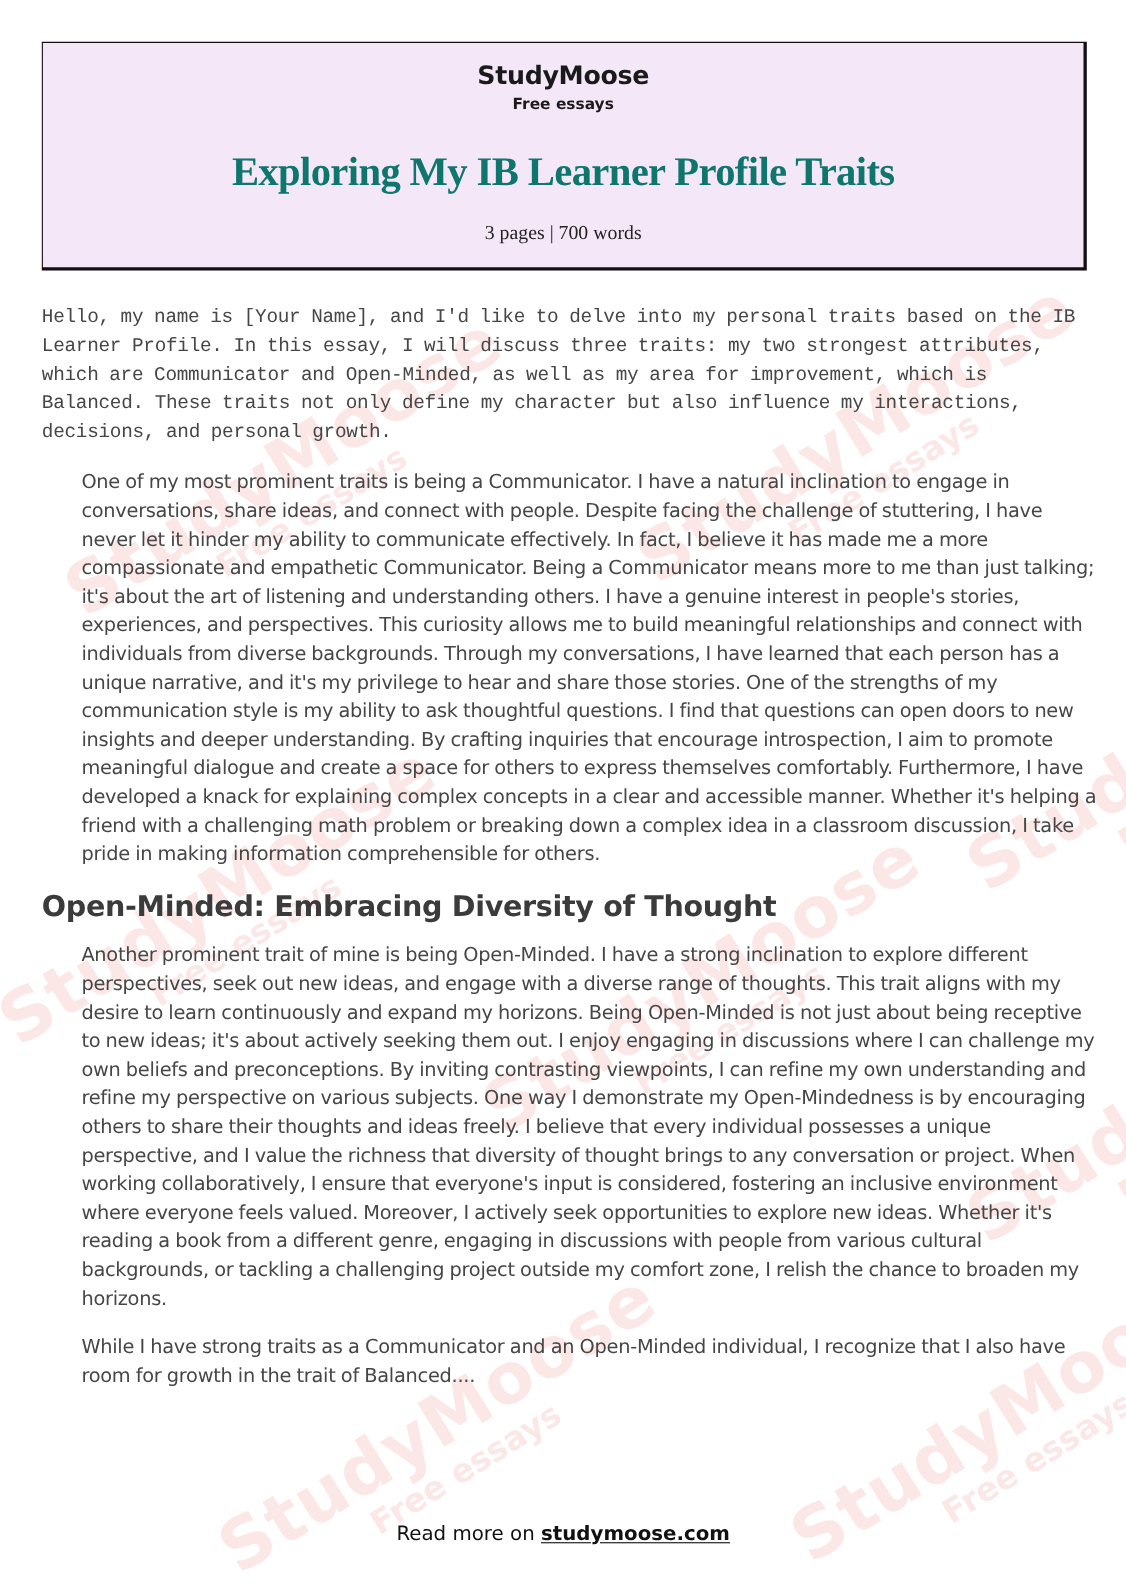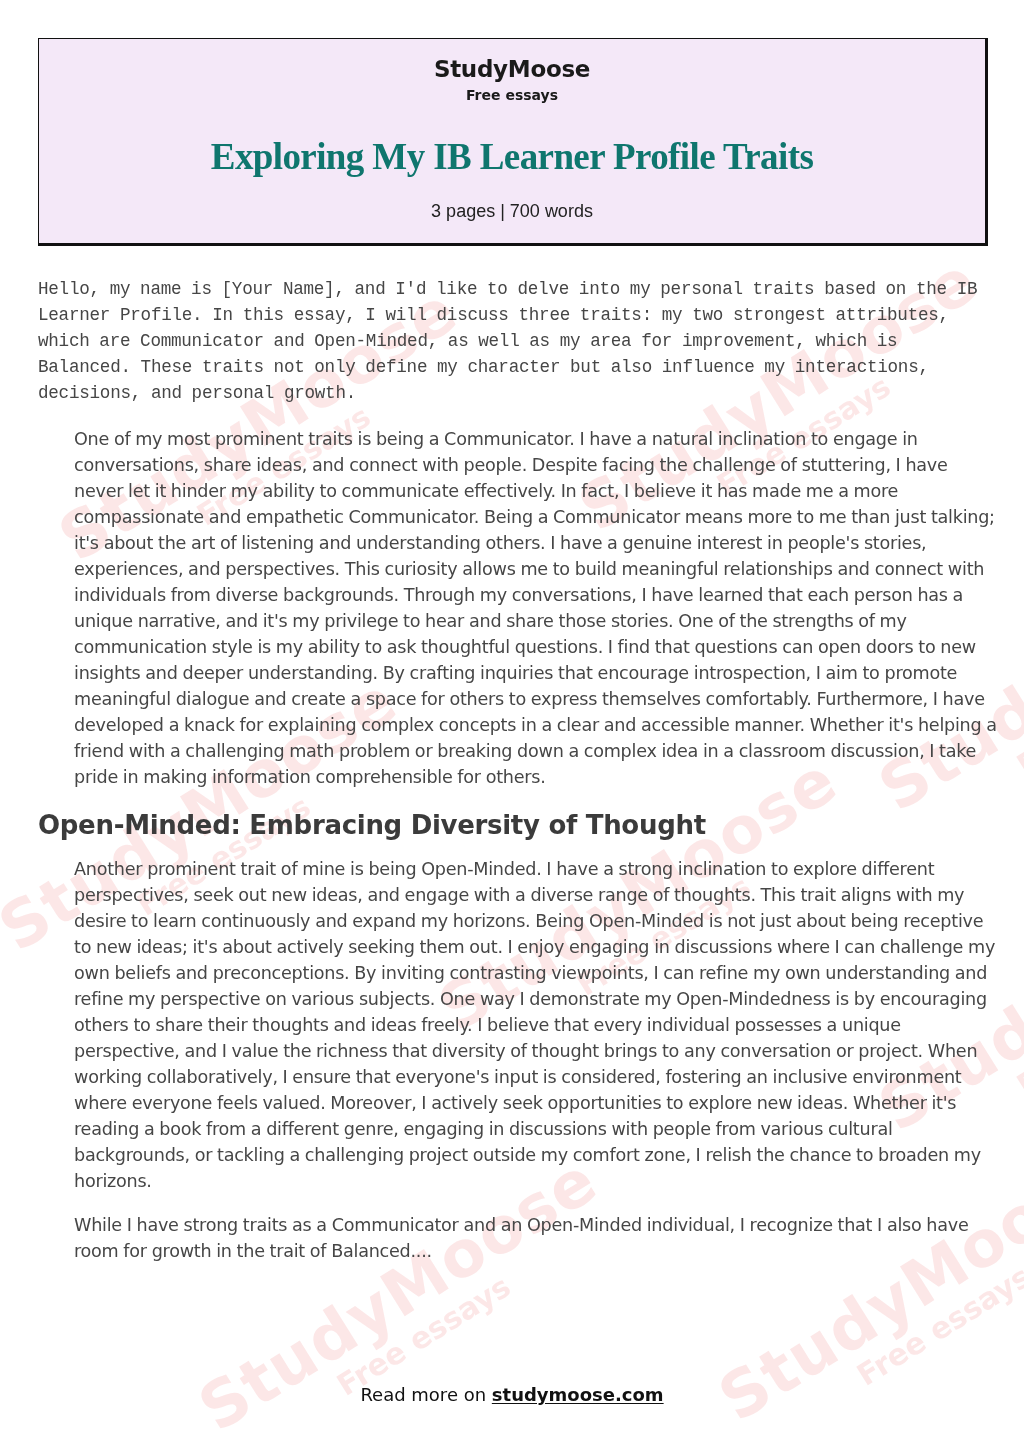--- a/index.html
+++ b/index.html
@@ -84,21 +84,21 @@
     font-family: Liberation Serif, serif;
     font-weight: bold;
     font-size: 37px;
     color: #0f766e;
     letter-spacing: -0.6px;
   }
   .doc-meta {
     position: absolute;
     top: 162px;
     left: 0; right: 0;
-    font-family: Liberation Sans, sans-serif;
+    font-family: Liberation Serif, serif;
     font-size: 18px;
     color: #222222;
   }
   .content {
     position: absolute;
     left: 38px;
     top: 276px;
     width: 960px;
     z-index: 1;
   }

